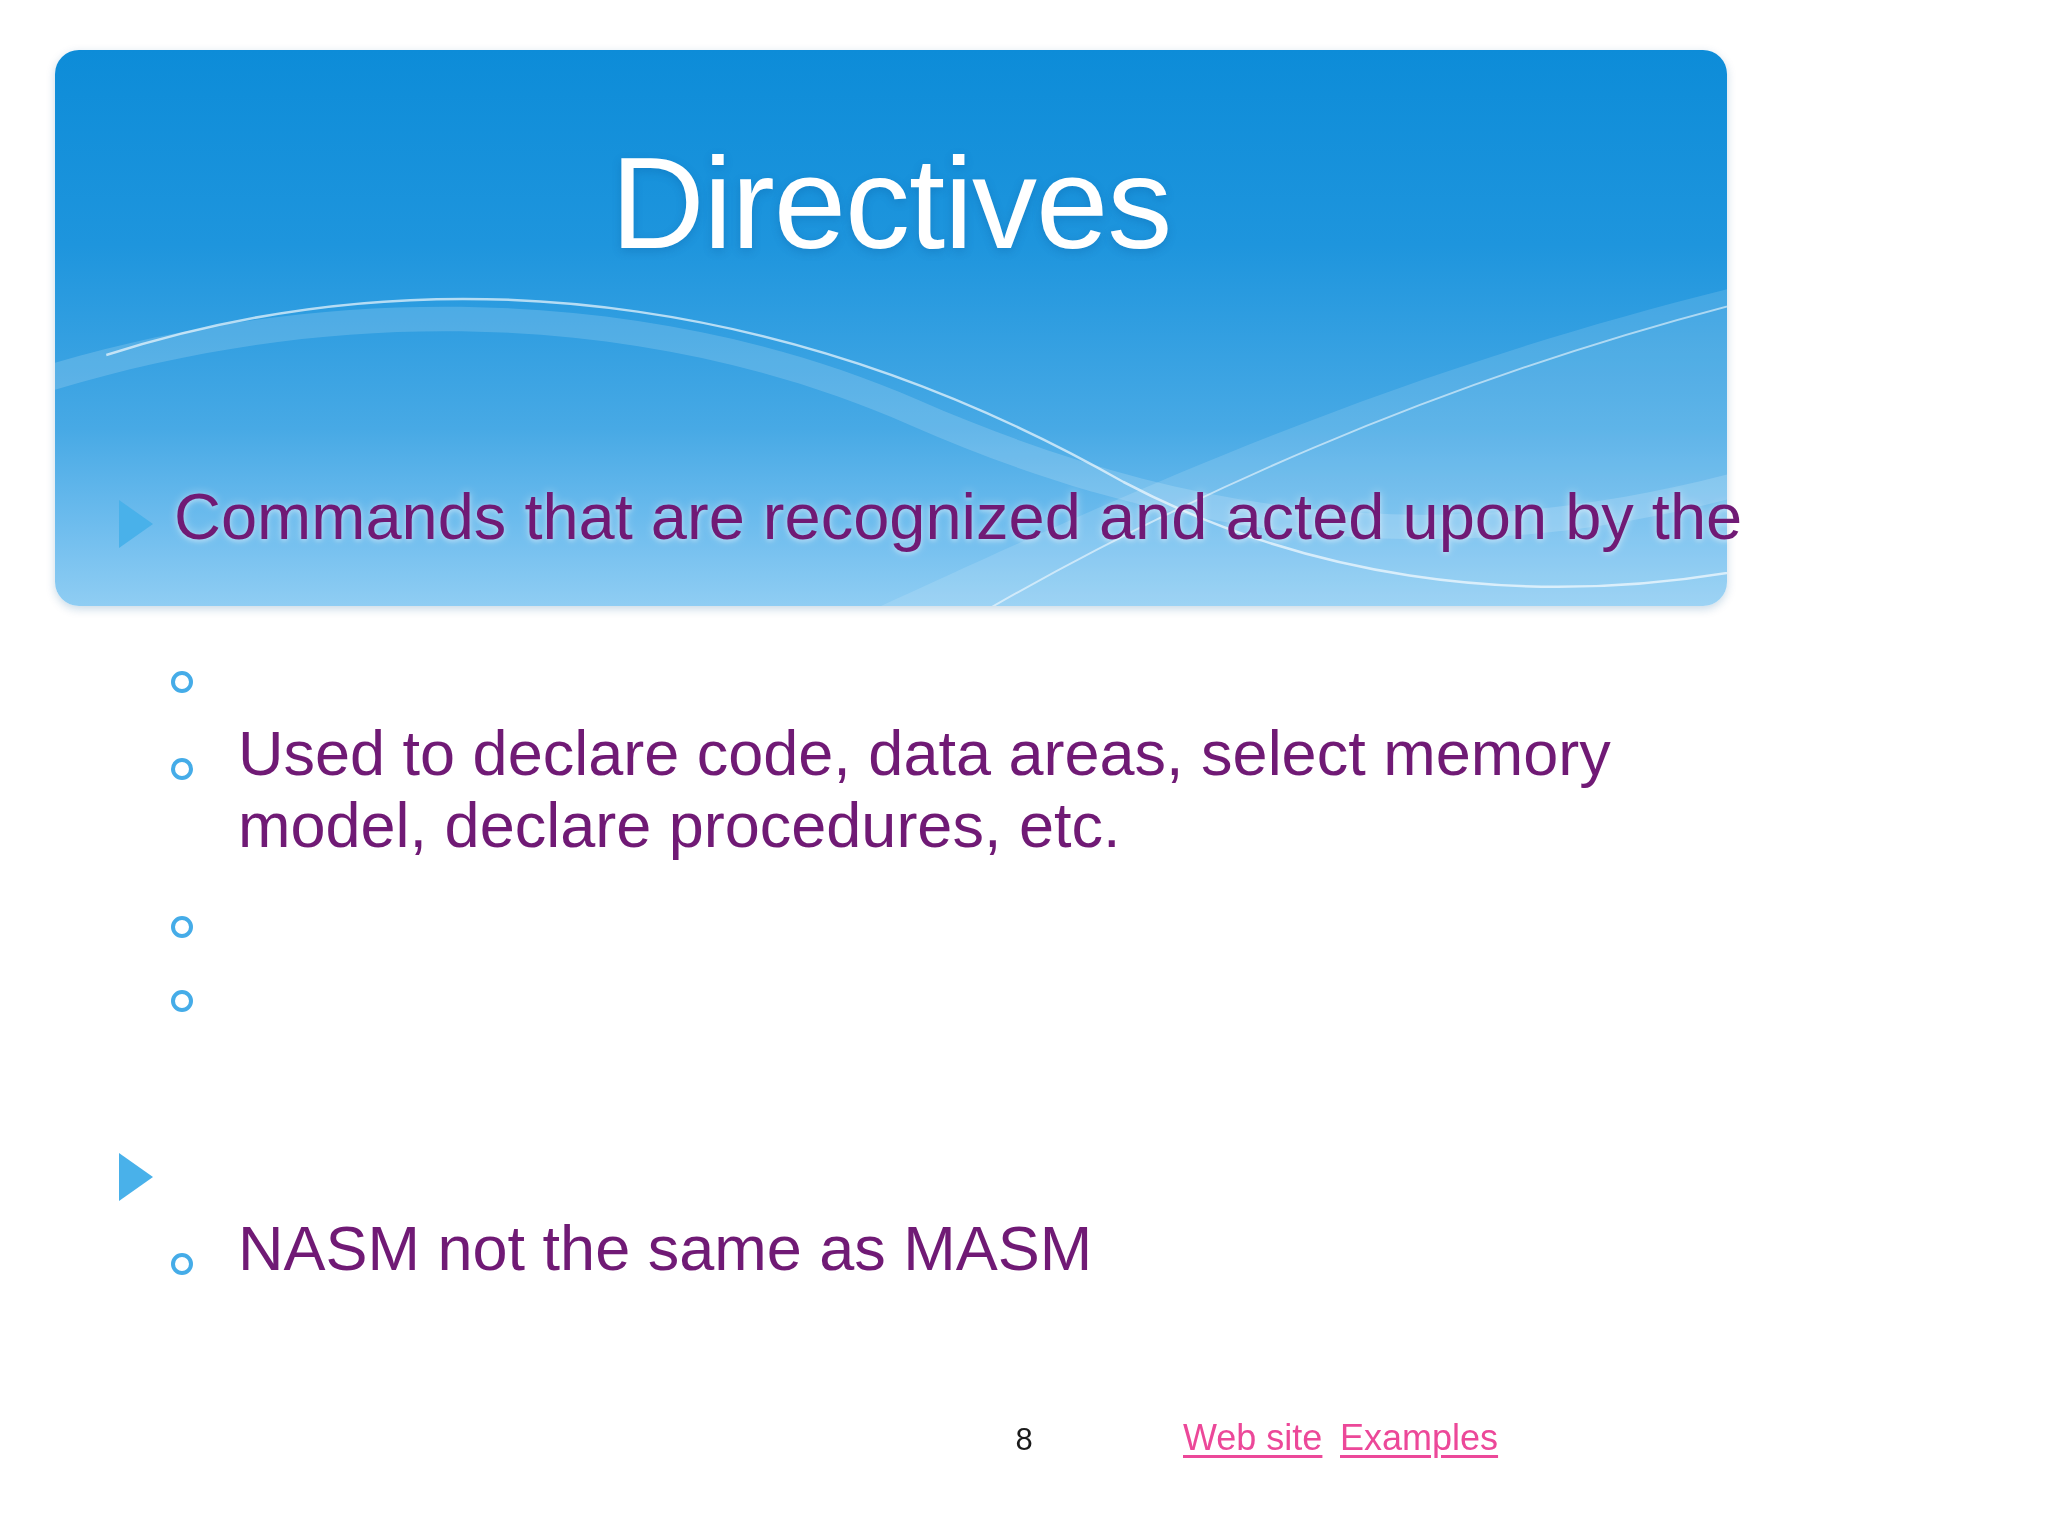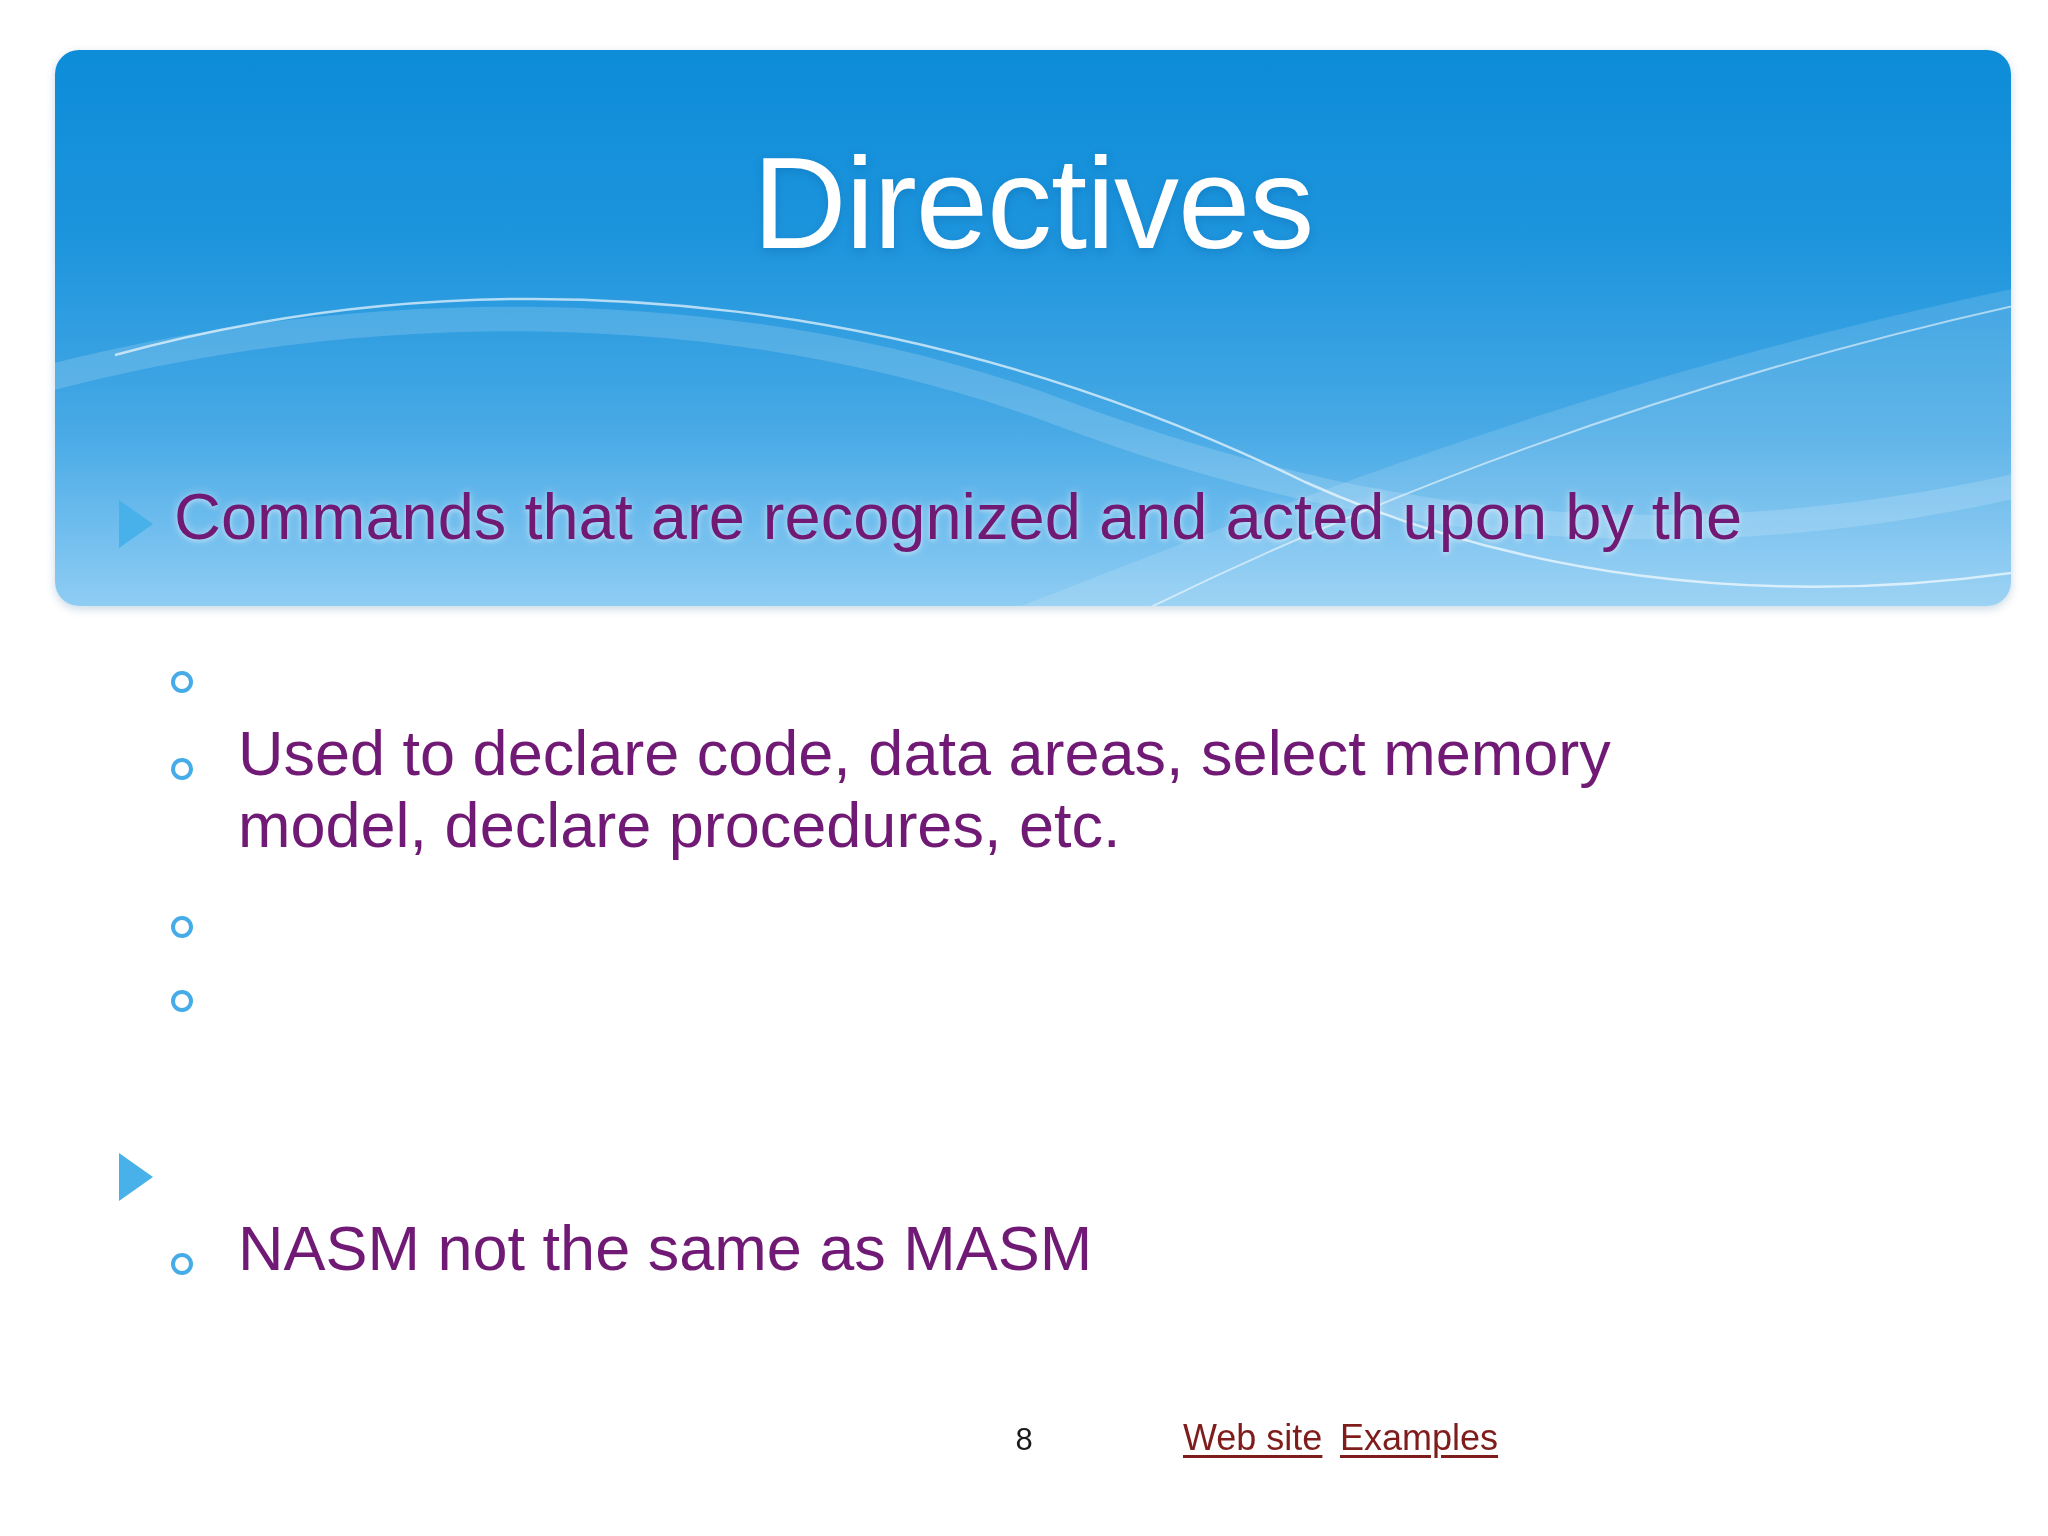--- a/index.html
+++ b/index.html
@@ -5,21 +5,21 @@
   html,body{margin:0;padding:0;}
   body{
     width:2048px;height:1536px;
     background:#ffffff;
     font-family:"Liberation Sans", sans-serif;
     position:relative;
     overflow:hidden;
   }
   .slide{position:absolute;inset:0;}
   .header{
-    position:absolute;left:55px;top:50px;width:1956px;height:556px;
+    position:absolute;left:55px;top:50px;width:1672px;height:556px;
     border-radius:24px;
     background:linear-gradient(180deg,#0d8cd8 0%,#1e95dd 35%,#47a9e5 68%,#6fbdee 86%,#8fcdf3 100%);
     box-shadow:0 3px 10px rgba(0,80,140,.22);
     overflow:hidden;
   }
   .waves{position:absolute;left:0;top:0;width:100%;height:100%;}
   .title{
     position:absolute;left:0;top:78px;width:100%;
     text-align:center;
     font-size:130px;font-weight:300;letter-spacing:-1px;
@@ -46,21 +46,21 @@
     border:4px solid #45ace8;border-radius:50%;
     background:transparent;
   }
   .page-number{
     position:absolute;left:1002px;top:1424px;width:44px;
     text-align:center;color:#1a1a1a;font-size:31px;line-height:1;
   }
   .slide-link{
     position:absolute;top:1420px;
     font-size:36px;line-height:1;
-    color:#7f1d1d;text-decoration:underline;
+    color:#ec4899;text-decoration:underline;
     text-underline-offset:5px;
     cursor:pointer;white-space:nowrap;
   }
   .link-web{left:1183px;}
   .link-examples{left:1340px;}
 </style>
 </head>
 <body>
 
 <div class="slide">

